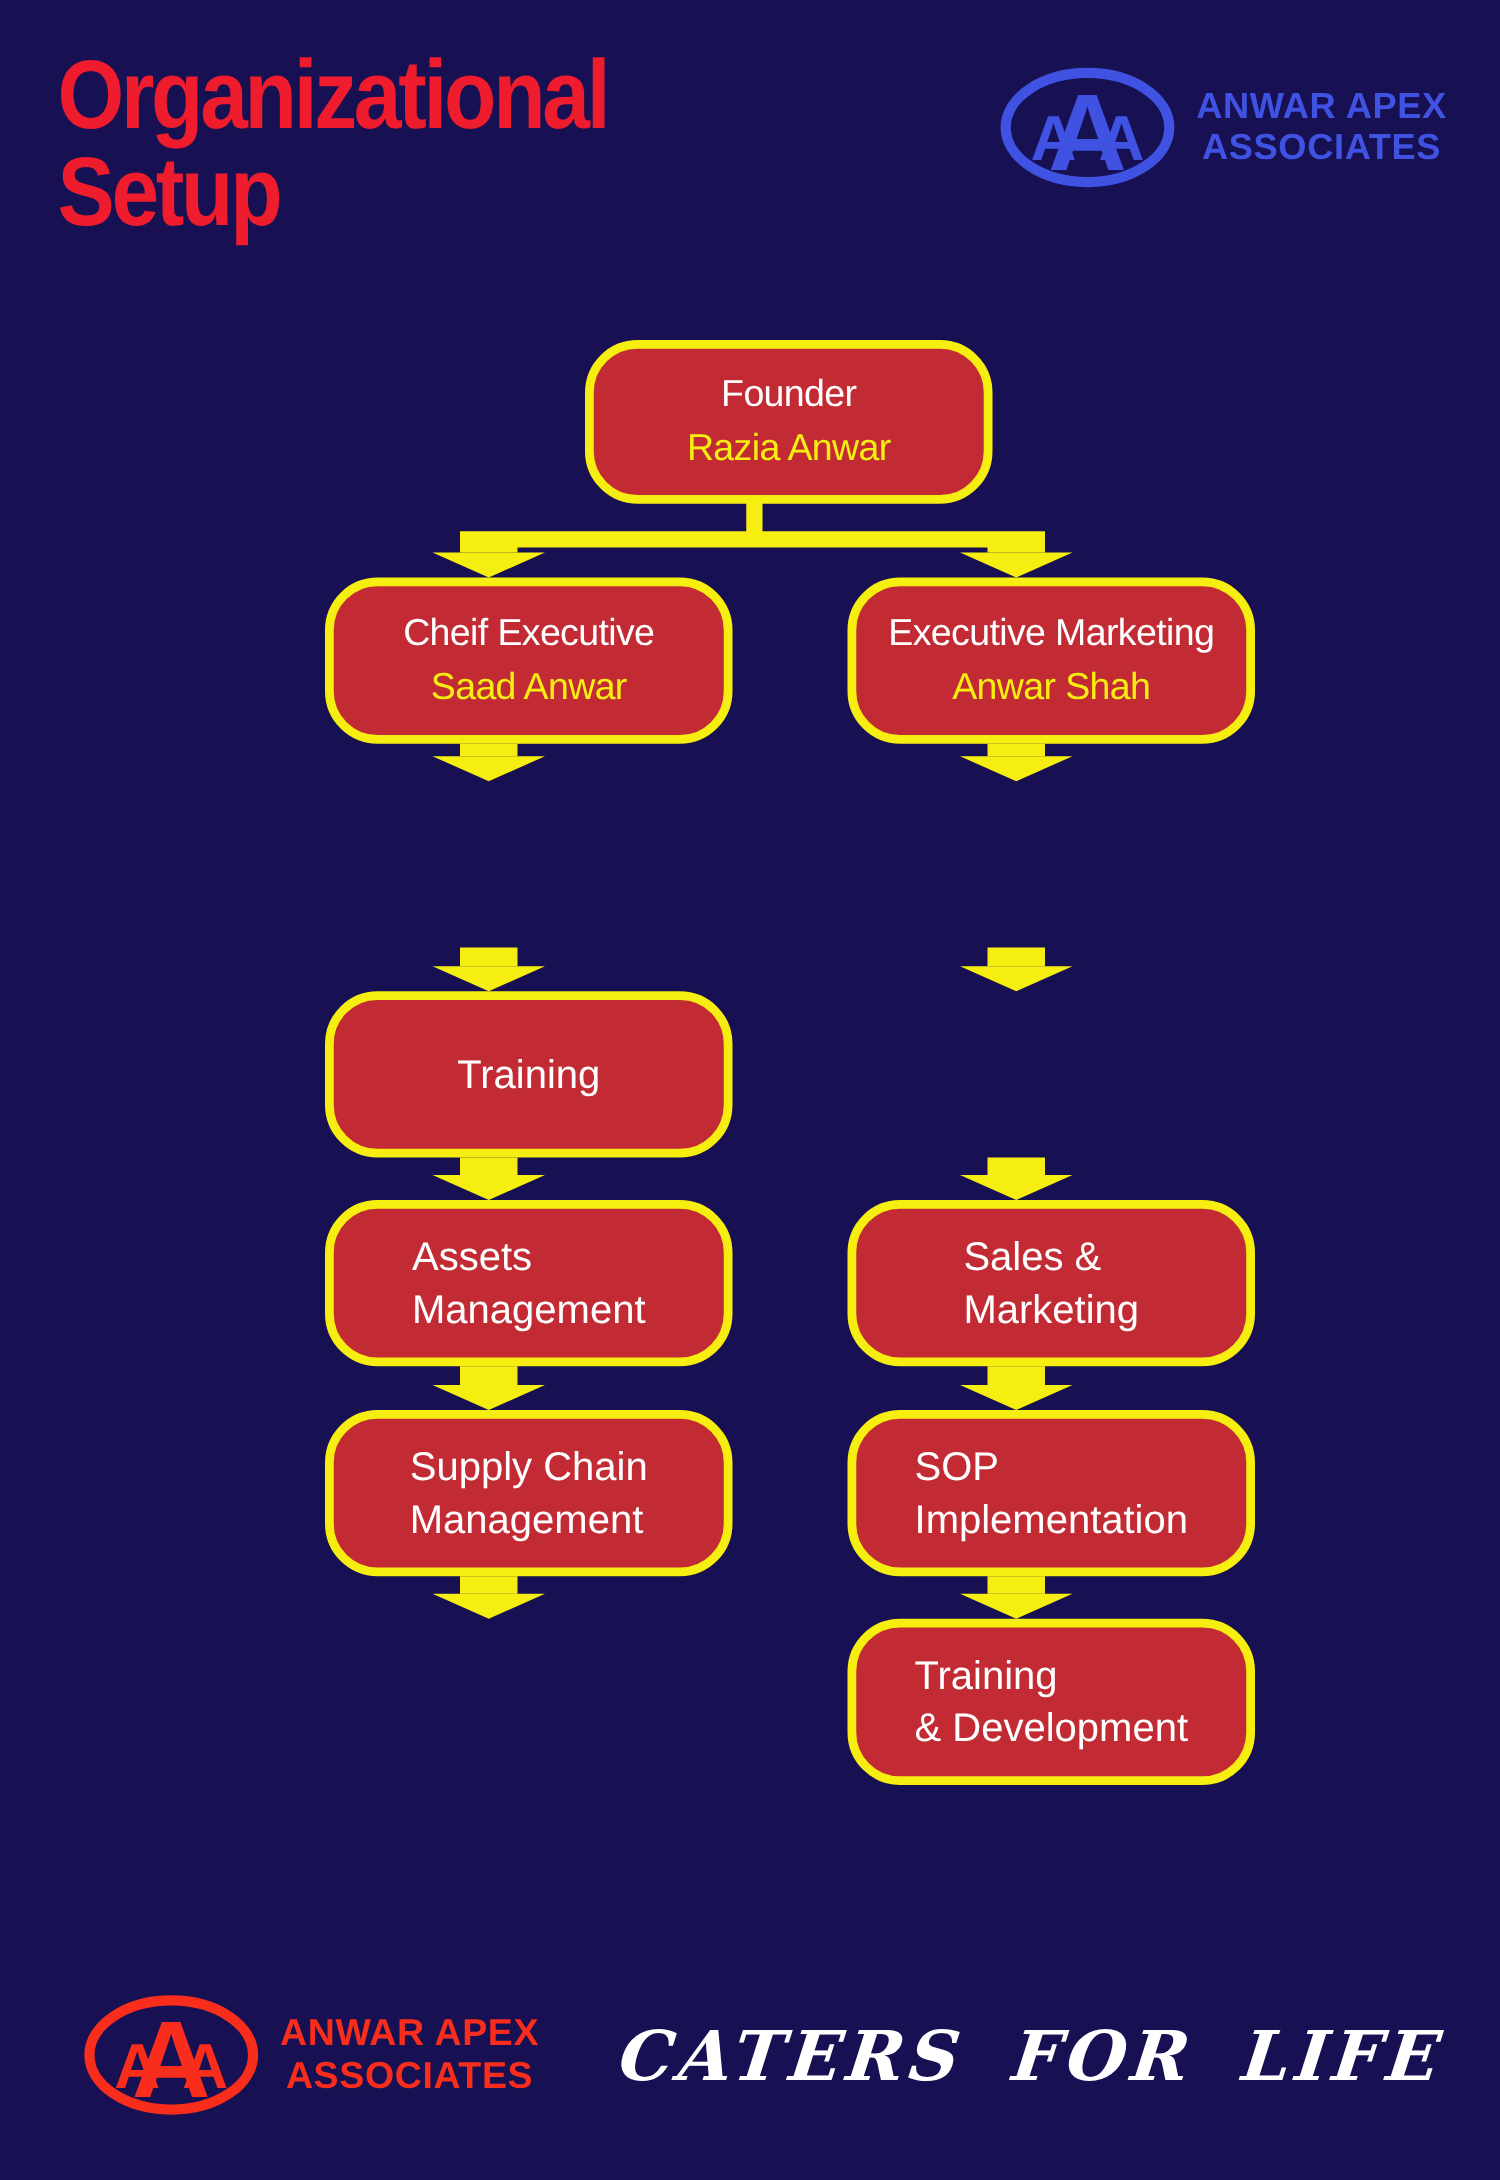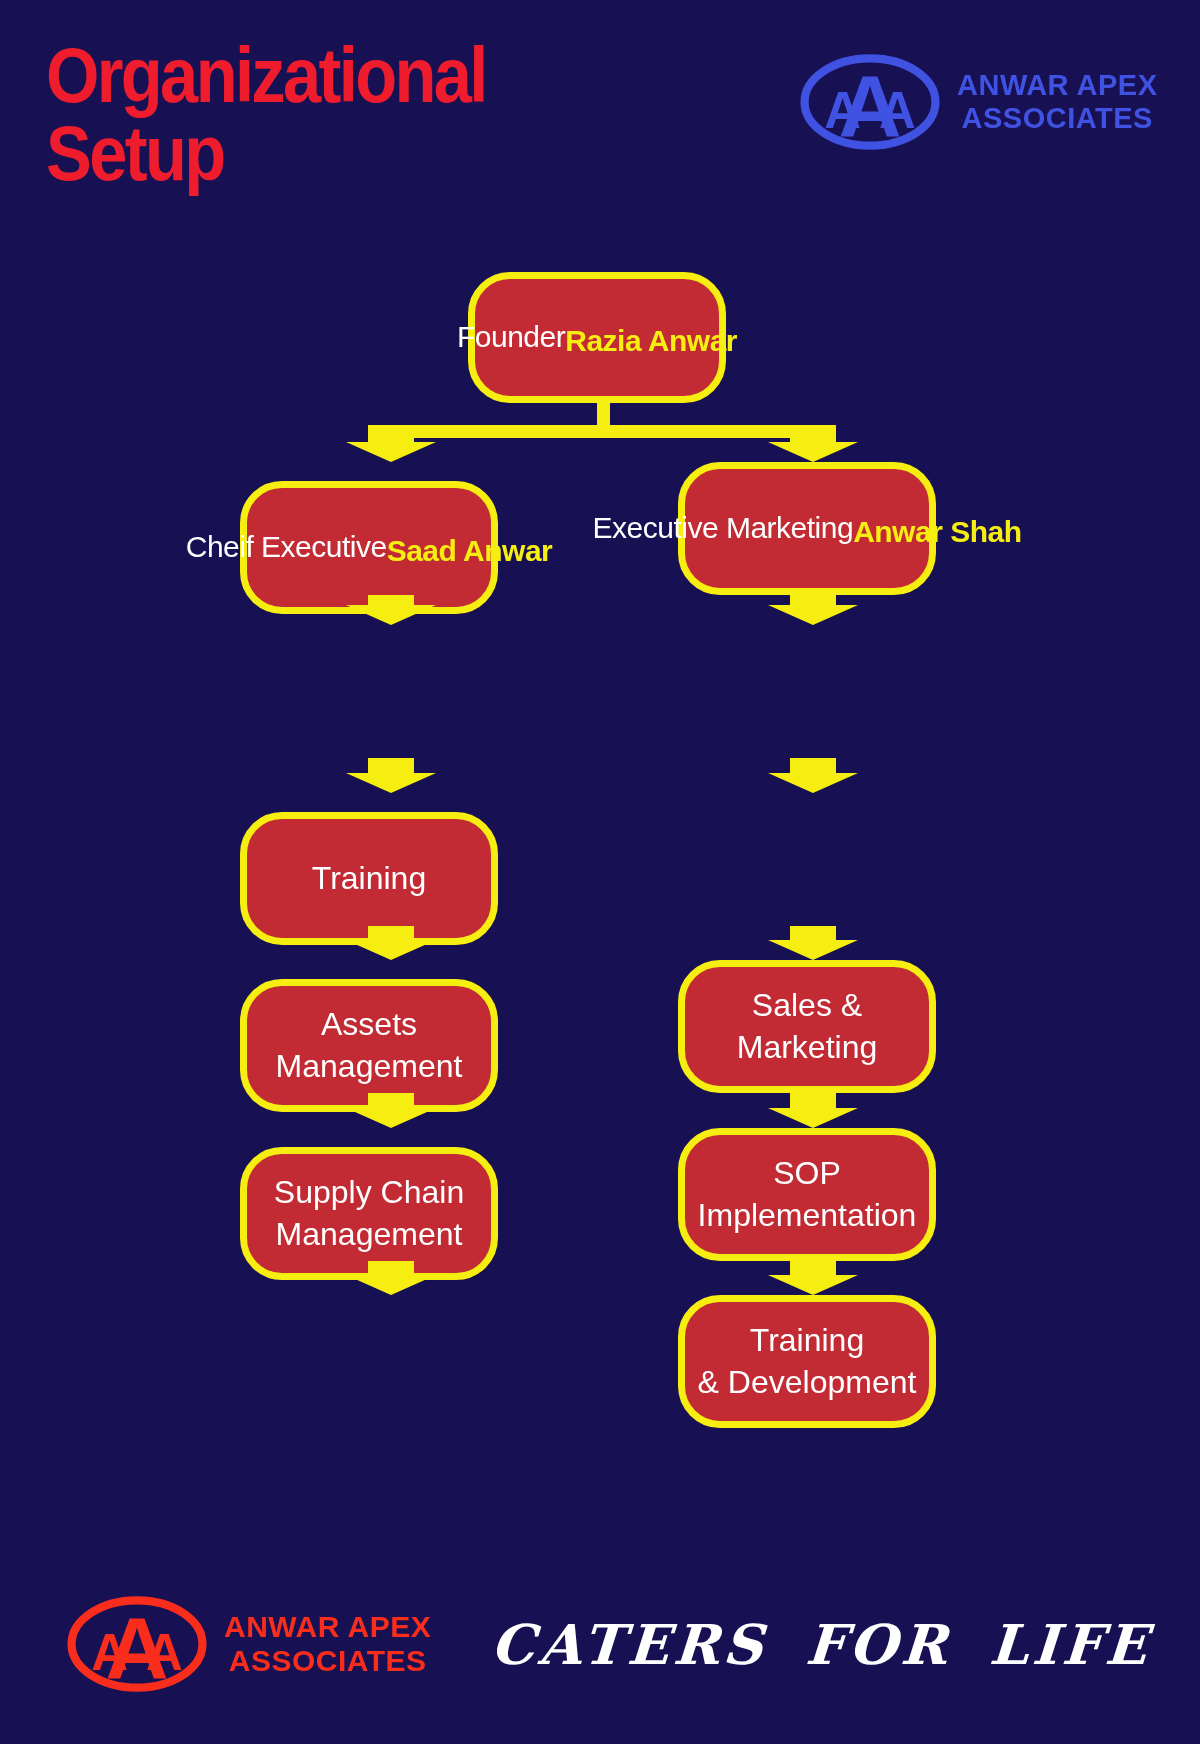--- a/index.html
+++ b/index.html
@@ -30,33 +30,33 @@
   .brand{position:absolute;display:flex;align-items:center;}
   .brand-top{left:795px;top:52px;}
   .brand-bottom{left:62px;top:1594px;}
   .aaa-logo{width:150px;height:100px;flex:0 0 auto;}
   .brand-text{margin-left:12px;font-weight:bold;line-height:1.13;letter-spacing:0.5px;text-align:center;}
   .brand-text span{display:block;}
   .brand-top .brand-text{font-size:29px;color:var(--blue);}
   .brand-bottom .brand-text{font-size:30px;color:var(--logo-red);}
   
   .box{
-    position:absolute;width:258px;height:133px;
+    position:absolute;width:326px;height:133px;
     background:var(--red);
     border:7px solid var(--yellow);
     border-radius:42px;
-    display:flex;flex-direction:row;align-items:center;justify-content:center;
-    text-align:center;color:#fff;
+    display:flex;flex-direction:column;align-items:center;justify-content:center;
+    text-align:left;color:#fff;
     font-size:32px;line-height:1.3;white-space:pre-line;
   }
   .box .role{color:#fff;white-space:nowrap;}
-  .box .person{color:var(--yellow);white-space:nowrap;margin-top:8px;font-weight:bold;}
+  .box .person{color:var(--yellow);white-space:nowrap;margin-top:8px;}
   .head-box{font-size:30px;letter-spacing:-0.5px;line-height:1.15;}
   .founder{left:468px;top:272px;height:131px;}
-  .col-l{left:240px;margin-top:19px;}
+  .col-l{left:260px;}
   .col-r{left:678px;}
   .r1{top:462px}.r2{top:625px}.r3{top:793px}
   .r4{top:960px}.r5{top:1128px}.r6{top:1295px}
   
   .stub{position:absolute;left:597px;top:400px;width:13px;height:26px;background:var(--yellow);}
   .hbar{position:absolute;left:368px;top:425px;width:468px;height:13px;background:var(--yellow);}
   .v-arrow{position:absolute;width:90px;display:flex;flex-direction:column;align-items:center;}
   .v-arrow .shaft{width:46px;flex:1 1 auto;background:var(--yellow);}
   .v-arrow .head{
     width:0;height:0;flex:0 0 auto;

